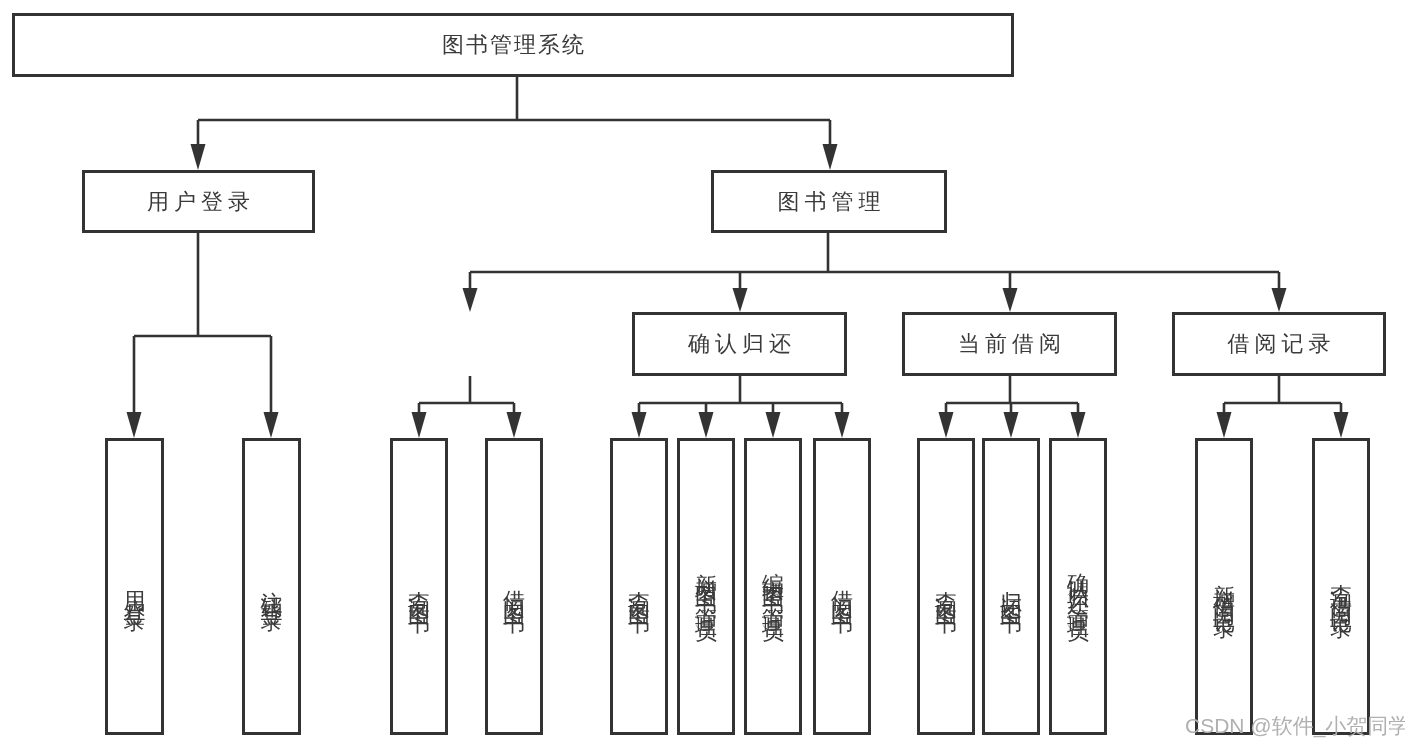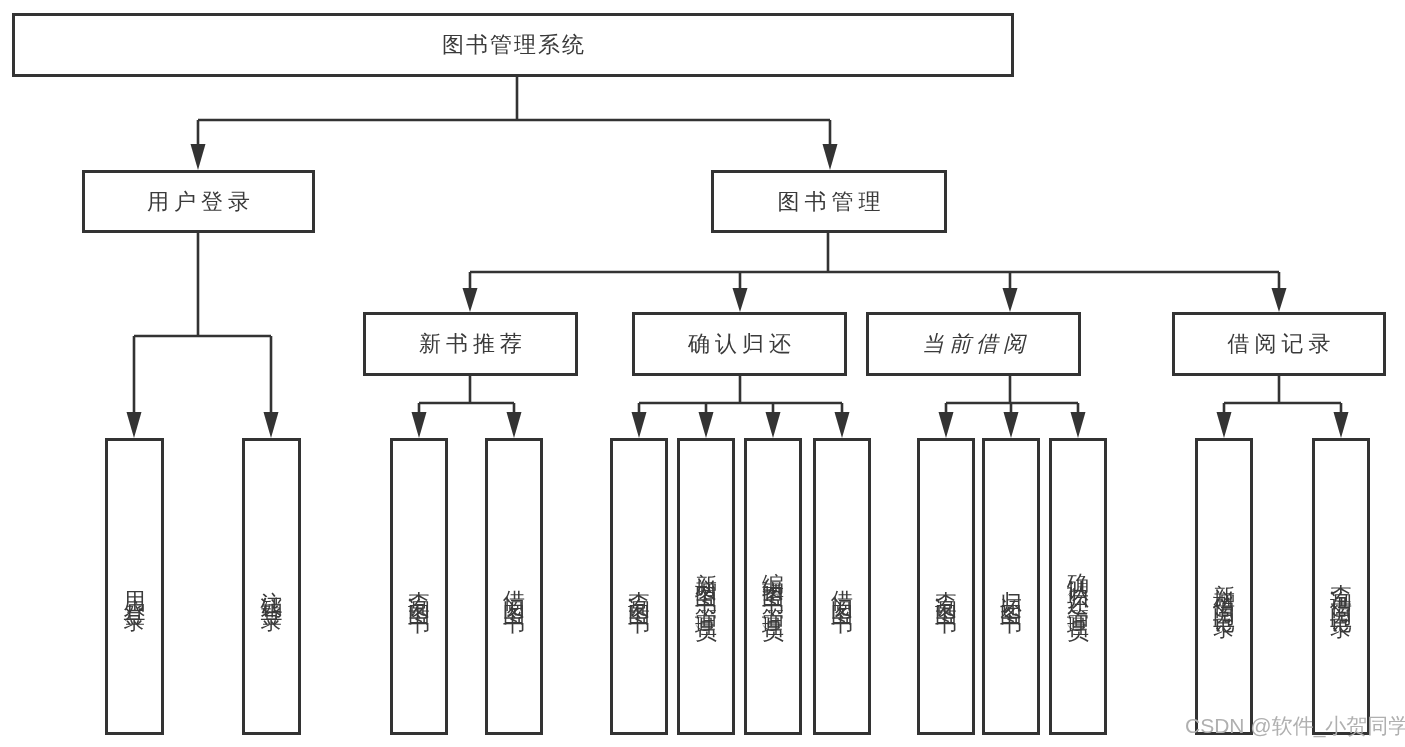--- a/index.html
+++ b/index.html
@@ -122,23 +122,22 @@
       <polygon points="1216.5,412 1231.5,412 1224,438"></polygon>
       <polygon points="1333.5,412 1348.5,412 1341,438"></polygon>
     </g>
   </svg>
 
   <div class="node hnode root-node" style="left:12px; top:13px; width:1002px; height:64px;">图书管理系统</div>
 
   <div class="node hnode" style="left:82px; top:170px; width:233px; height:63px;">用户登录</div>
   <div class="node hnode" style="left:711px; top:170px; width:236px; height:63px;">图书管理</div>
 
-  <div class="node hnode" style="left:363px; top:312px; width:215px; height:64px;">新书推荐</div>
   <div class="node hnode" style="left:632px; top:312px; width:215px; height:64px;">确认归还</div>
-  <div class="node hnode" style="left:866px; top:312px; width:215px; height:64px;font-style:italic;">当前借阅</div>
+  <div class="node hnode" style="left:902px; top:312px; width:215px; height:64px;">当前借阅</div>
   <div class="node hnode" style="left:1172px; top:312px; width:214px; height:64px;">借阅记录</div>
 
   <div class="node vnode" style="left:105px; top:438px; width:59px; height:297px;">
     <span>用户登录</span>
     </div>
   <div class="node vnode" style="left:242px; top:438px; width:59px; height:297px;">
     <span>注销登录</span>
     </div>
 
   <div class="node vnode" style="left:390px; top:438px; width:58px; height:297px;">

